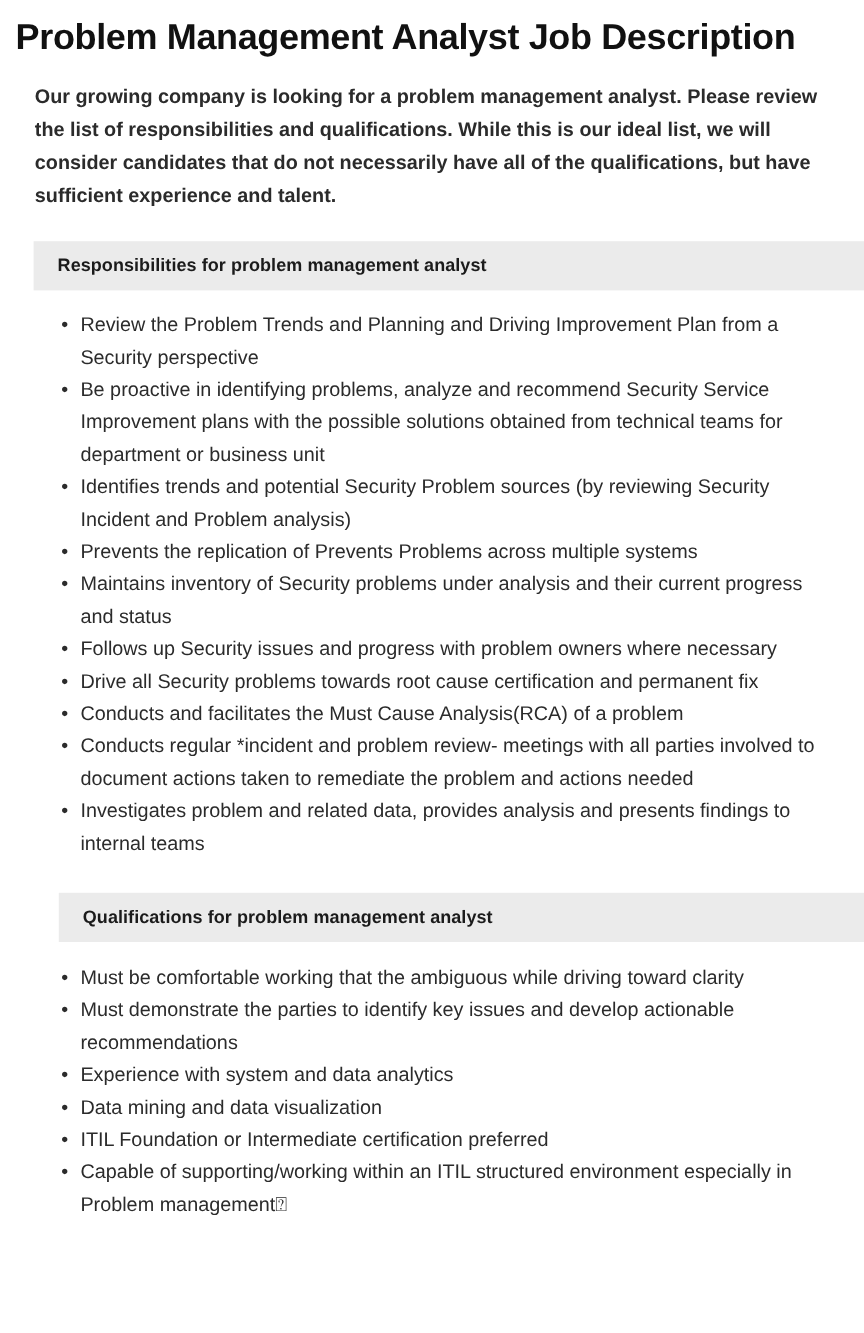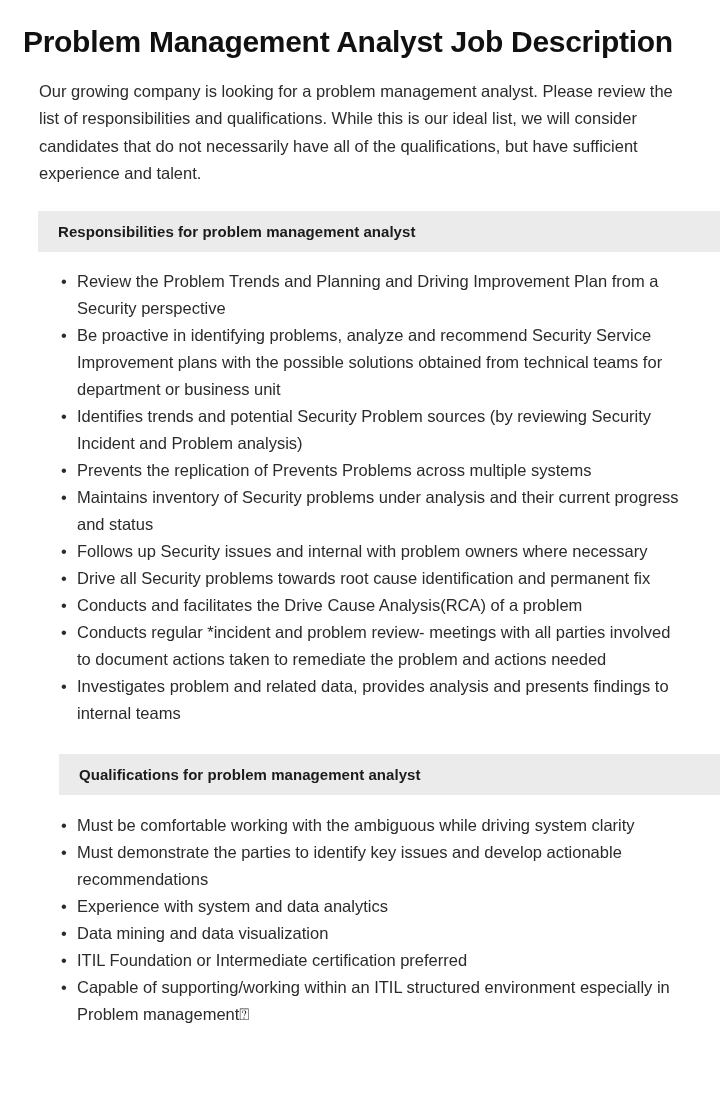--- a/index.html
+++ b/index.html
@@ -11,21 +11,21 @@
     width: 720px;
     min-height: 1111px;
     font-family: "Liberation Sans", sans-serif;
     color: #1a1a1a;
     -webkit-font-smoothing: antialiased;
   }
 
   .page {
     width: 720px;
     box-sizing: border-box;
-    padding: 18px;
+    padding: 8px;
   }
 
   
   .doc-title {
     margin: 0;
     padding: 4px 4px 0 5px;
     font-size: 30px;
     line-height: 40px;
     font-weight: 700;
     letter-spacing: -0.3px;
@@ -33,21 +33,21 @@
     white-space: nowrap;
   }
 
   
   .intro {
     margin: 16px 0 0 0;
     padding: 0 26px 0 21px;
     font-size: 16.5px;
     line-height: 27.3px;
     color: #2b2b2b;
-    font-weight: 400;
+    font-weight: 700;
   }
 
   
   .section {
     margin: 0;
   }
   .section-header {
     margin: 24px 0 0 0;
     background: #ebebeb;
     width: 712px;
@@ -106,32 +106,32 @@
   <p class="intro">Our growing company is looking for a problem management analyst. Please review the list of responsibilities and qualifications. While this is our ideal list, we will consider candidates that do not necessarily have all of the qualifications, but have sufficient experience and talent.</p>
 
   <div class="section" id="responsibilities-section">
     <div class="section-header">Responsibilities for problem management analyst</div>
     <ul class="bullets" id="responsibilities-list">
         <li><span class="dot">•</span><span>Review the Problem Trends and Planning and Driving Improvement Plan from a Security perspective</span></li>
         <li><span class="dot">•</span><span>Be proactive in identifying problems, analyze and recommend Security Service Improvement plans with the possible solutions obtained from technical teams for department or business unit</span></li>
         <li><span class="dot">•</span><span>Identifies trends and potential Security Problem sources (by reviewing Security Incident and Problem analysis)</span></li>
         <li><span class="dot">•</span><span>Prevents the replication of Prevents Problems across multiple systems</span></li>
         <li><span class="dot">•</span><span>Maintains inventory of Security problems under analysis and their current progress and status</span></li>
-        <li><span class="dot">•</span><span>Follows up Security issues and internal with problem owners where necessary</span></li>
-        <li><span class="dot">•</span><span>Drive all Security problems towards root cause identification and permanent fix</span></li>
-        <li><span class="dot">•</span><span>Conducts and facilitates the Drive Cause Analysis(RCA) of a problem</span></li>
+        <li><span class="dot">•</span><span>Follows up Security issues and progress with problem owners where necessary</span></li>
+        <li><span class="dot">•</span><span>Drive all Security problems towards root cause certification and permanent fix</span></li>
+        <li><span class="dot">•</span><span>Conducts and facilitates the Must Cause Analysis(RCA) of a problem</span></li>
         <li><span class="dot">•</span><span>Conducts regular *incident and problem review- meetings with all parties involved to document actions taken to remediate the problem and actions needed</span></li>
         <li><span class="dot">•</span><span>Investigates problem and related data, provides analysis and presents findings to internal teams</span></li>
       </ul>
   </div>
 
   <div class="section" id="qualifications-section">
     <div class="section-header">Qualifications for problem management analyst</div>
     <ul class="bullets" id="qualifications-list">
-        <li><span class="dot">•</span><span>Must be comfortable working with the ambiguous while driving system clarity</span></li>
+        <li><span class="dot">•</span><span>Must be comfortable working that the ambiguous while driving toward clarity</span></li>
         <li><span class="dot">•</span><span>Must demonstrate the parties to identify key issues and develop actionable recommendations</span></li>
         <li><span class="dot">•</span><span>Experience with system and data analytics</span></li>
         <li><span class="dot">•</span><span>Data mining and data visualization</span></li>
         <li><span class="dot">•</span><span>ITIL Foundation or Intermediate certification preferred</span></li>
         <li><span class="dot">•</span><span>Capable of supporting/working within an ITIL structured environment especially in Problem management⍰</span></li>
       </ul>
   </div>
 
   <div class="tail-space"></div>
 

